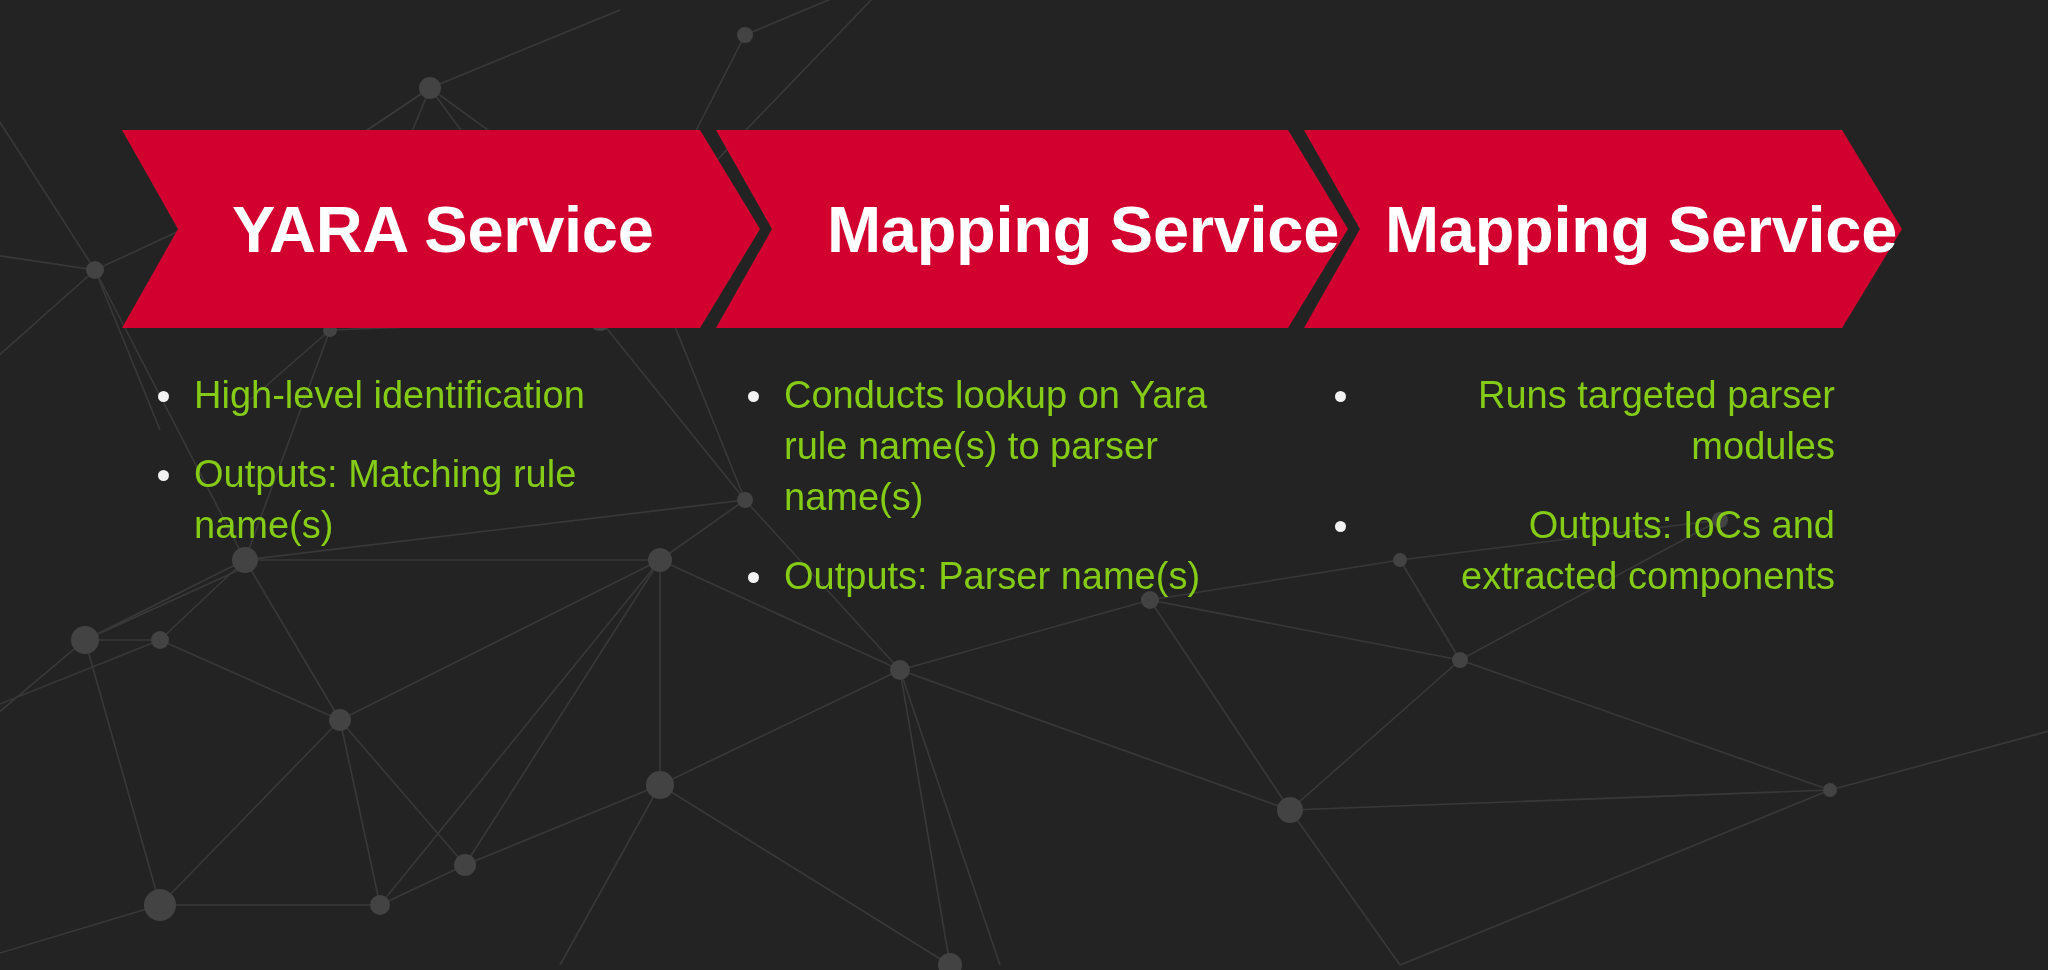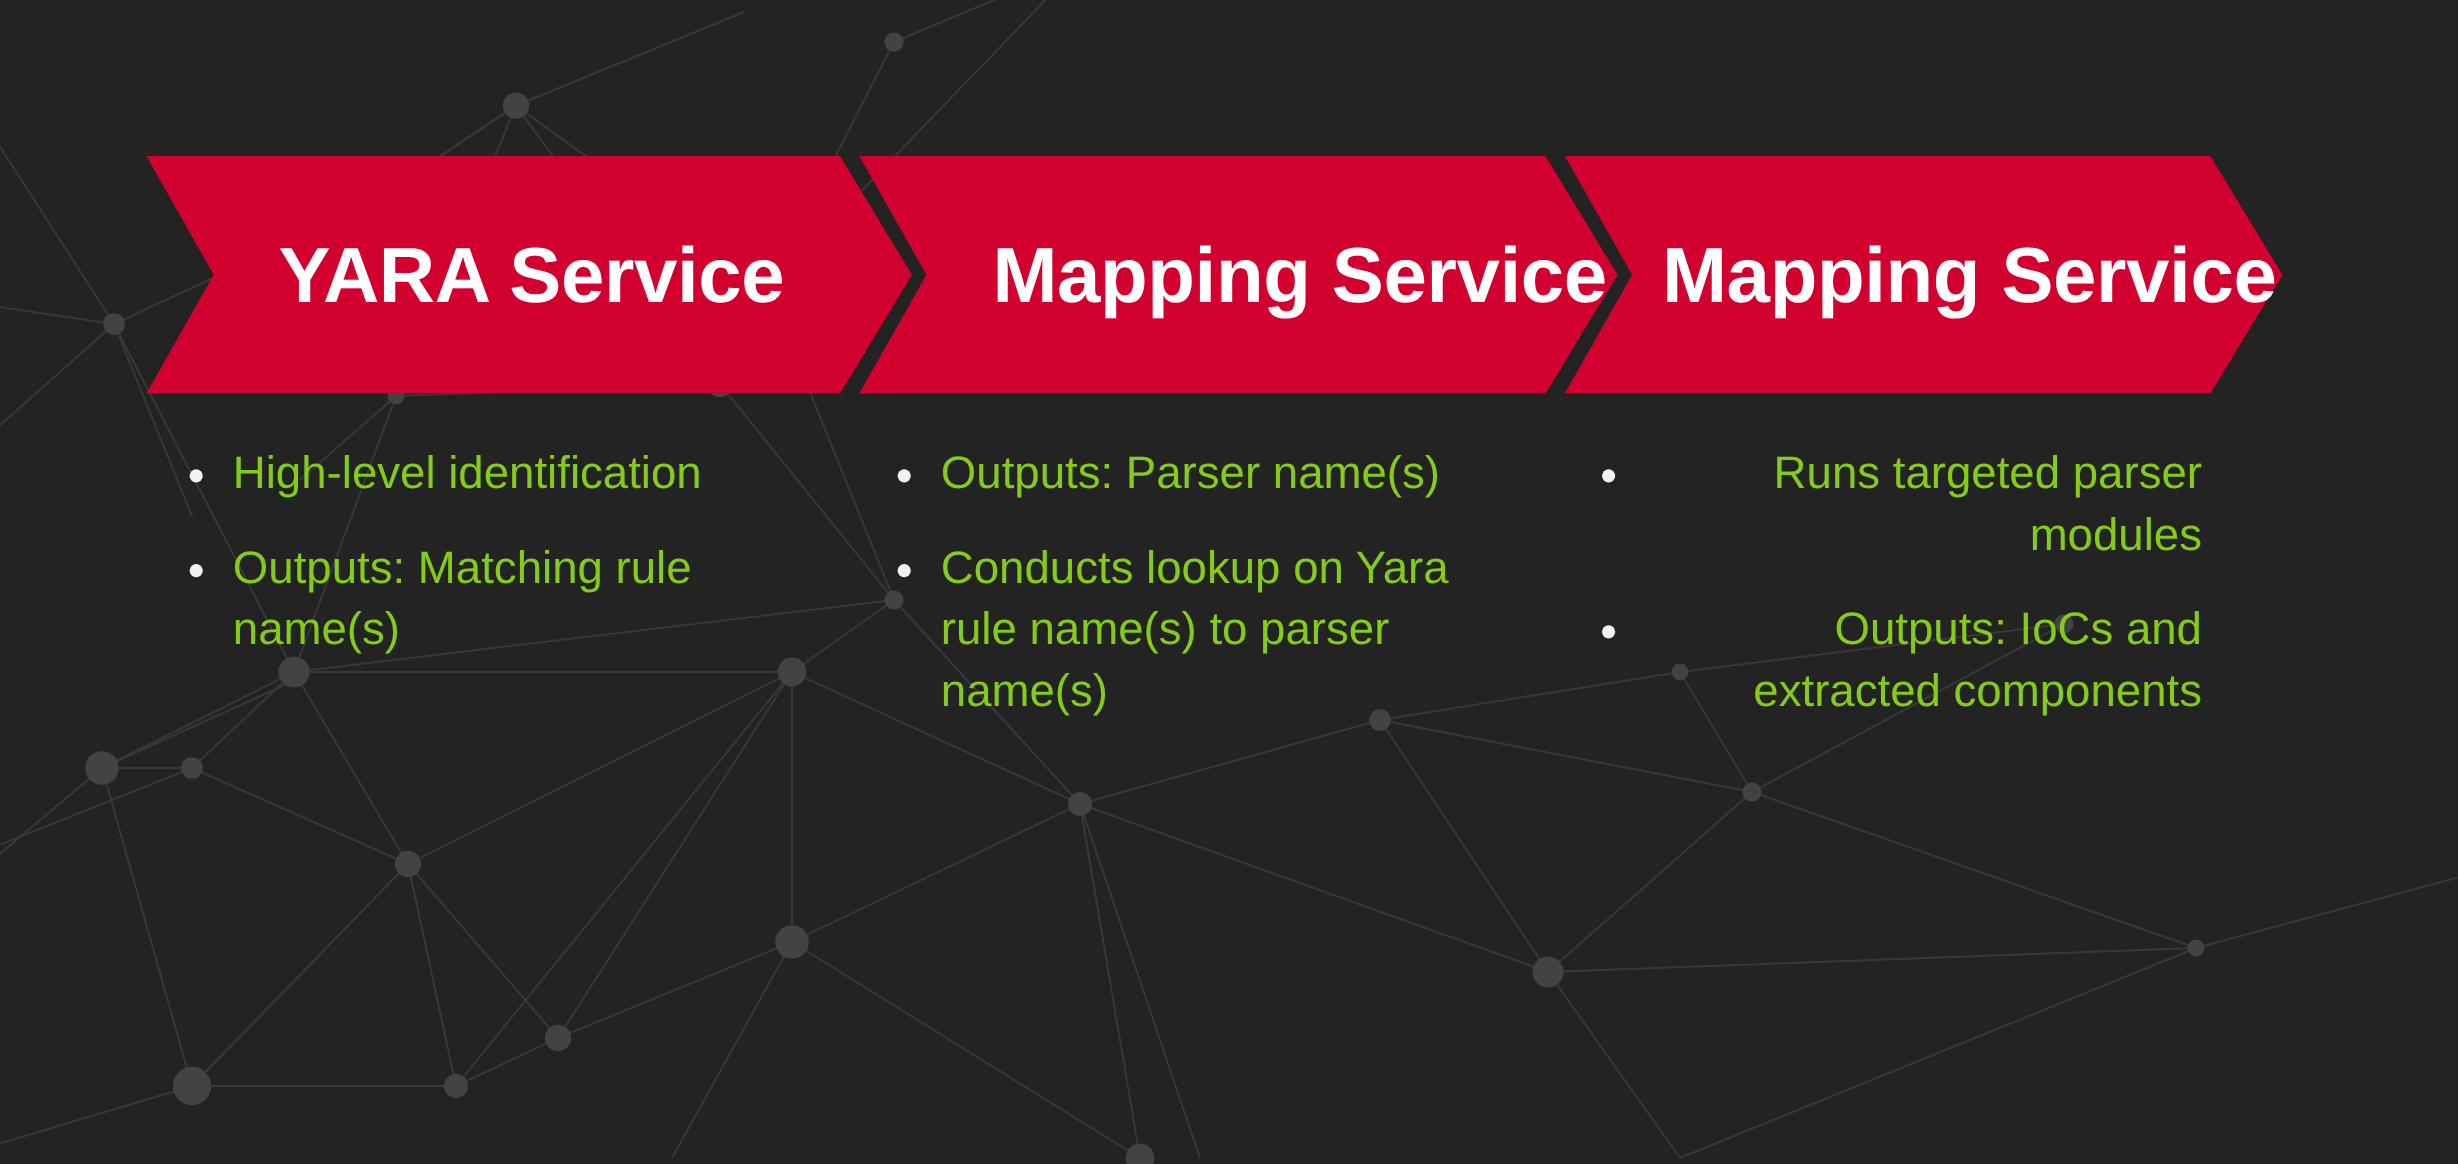--- a/index.html
+++ b/index.html
@@ -202,26 +202,26 @@
     </div>
     <div class="bullet-item">
       <span class="bullet-dot"></span>
       <span class="bullet-text">Outputs: Matching rule name(s)</span>
     </div>
   </div>
 
   <div id="column-1" class="column">
     <div class="bullet-item">
       <span class="bullet-dot"></span>
+      <span class="bullet-text">Conducts lookup on Yara rule name(s) to parser name(s)</span>
+    </div>
+    <div class="bullet-item">
+      <span class="bullet-dot"></span>
       <span class="bullet-text">Outputs: Parser name(s)</span>
     </div>
-    <div class="bullet-item">
-      <span class="bullet-dot"></span>
-      <span class="bullet-text">Conducts lookup on Yara rule name(s) to parser name(s)</span>
-    </div>
   </div>
 
   <div id="column-2" class="column">
     <div class="bullet-item">
       <span class="bullet-dot"></span>
       <span class="bullet-text">Runs targeted parser modules</span>
     </div>
     <div class="bullet-item">
       <span class="bullet-dot"></span>
       <span class="bullet-text">Outputs: IoCs and extracted components</span>

